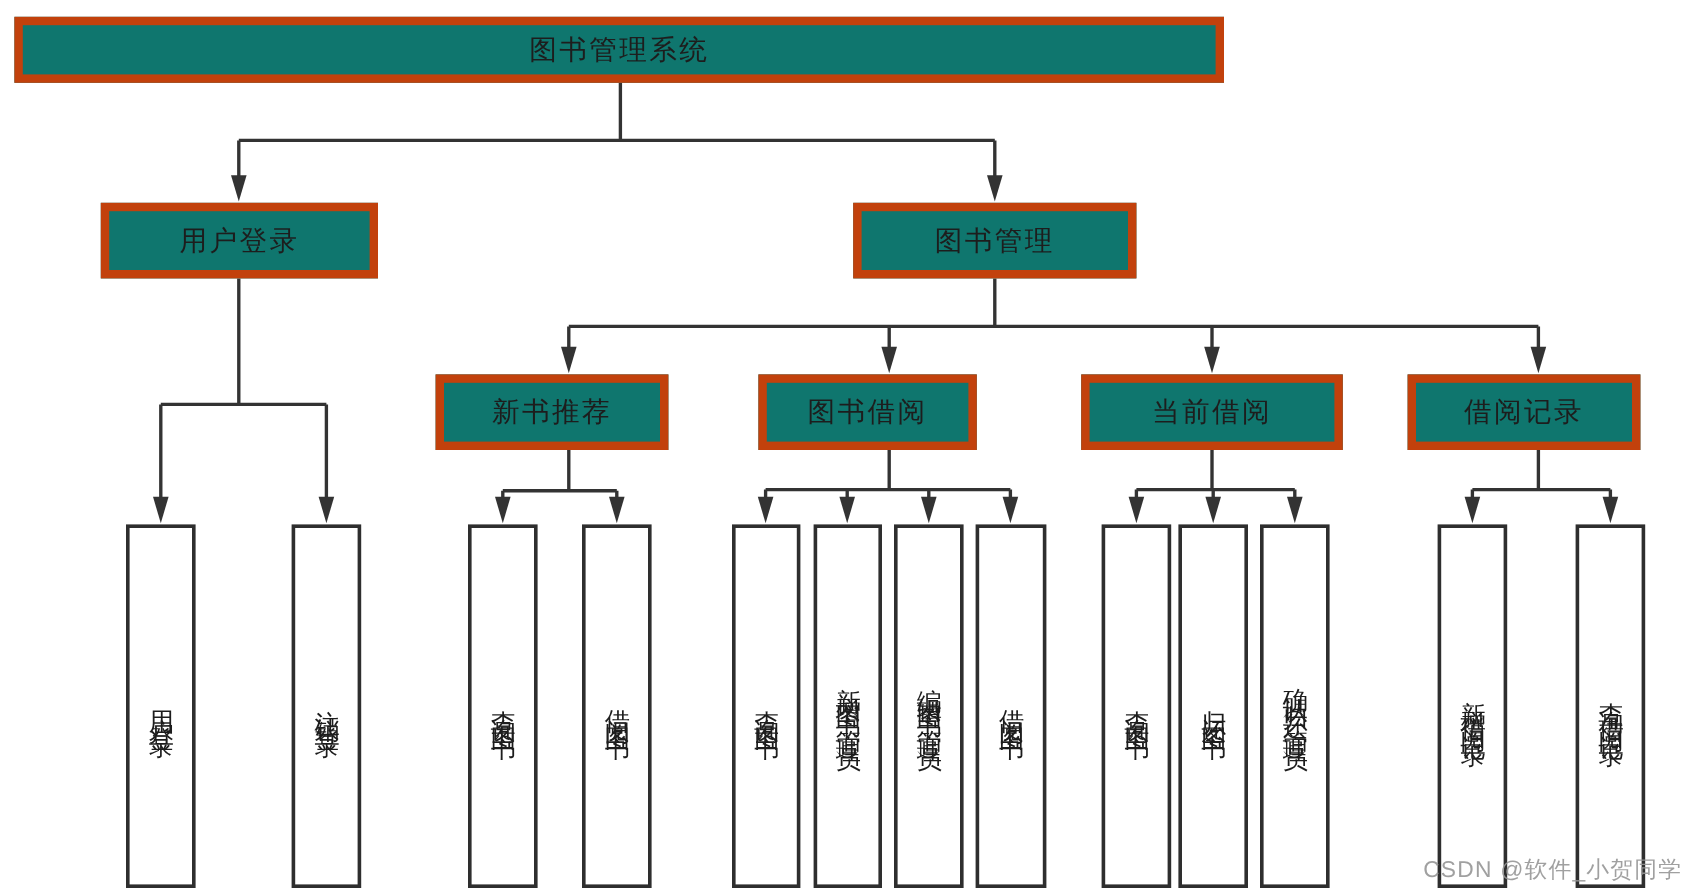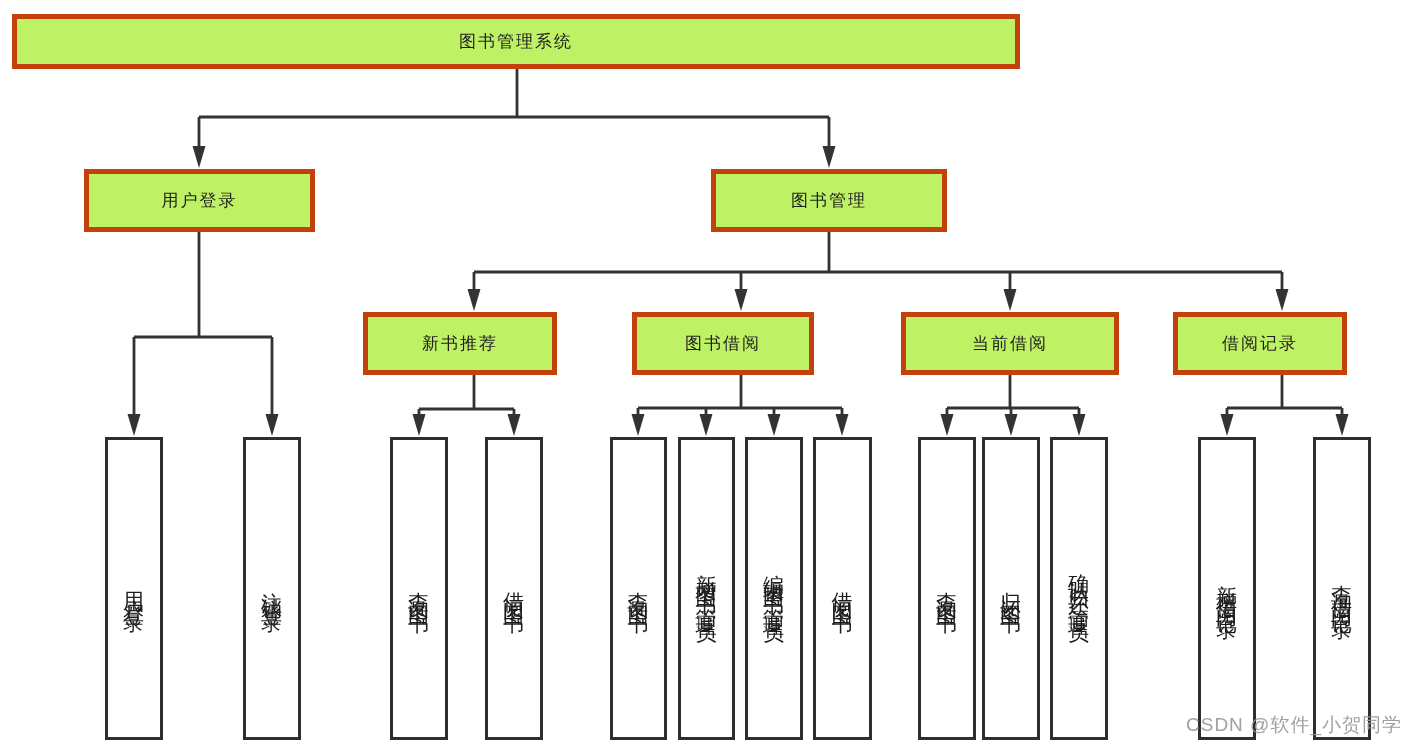--- a/index.html
+++ b/index.html
@@ -16,26 +16,26 @@
     overflow: hidden;
   }
   .connectors {
     position: absolute;
     left: 0;
     top: 0;
   }
   .hbox {
     position: absolute;
     box-sizing: border-box;
-    border: 5px solid #c2410c;
-    background: #bef264;
+    border: 7px solid #c2410c;
+    background: #0f766e;
     display: flex;
     align-items: center;
     justify-content: center;
-    font-size: 17px;
+    font-size: 23px;
     letter-spacing: 2px;
     color: #1d1d1d;
     white-space: nowrap;
   }
   .vbox {
     position: absolute;
     box-sizing: border-box;
     border: 3px solid #2e2e2e;
     background: #ffffff;
     display: flex;
@@ -116,21 +116,21 @@
   </svg>
 
   <div class="hbox" style="left:12px; top:14px; width:1008px; height:55px;">图书管理系统</div>
 
   <div class="hbox" style="left:84px; top:169px; width:231px; height:63px;">用户登录</div>
   <div class="hbox" style="left:711px; top:169px; width:236px; height:63px;">图书管理</div>
 
   <div class="hbox" style="left:363px; top:312px; width:194px; height:63px;">新书推荐</div>
   <div class="hbox" style="left:632px; top:312px; width:182px; height:63px;">图书借阅</div>
   <div class="hbox" style="left:901px; top:312px; width:218px; height:63px;">当前借阅</div>
-  <div class="hbox" style="left:1173px; top:312px; width:174px; height:63px;">借阅记录</div>
+  <div class="hbox" style="left:1173px; top:312px; width:194px; height:63px;">借阅记录</div>
 
   <div class="vbox" style="left:105px; width:58px;">
     <span class="vtext">用户登录</span>
   </div>
   <div class="vbox" style="left:243px; width:58px;">
     <span class="vtext">注销登录</span>
   </div>
 
   <div class="vbox" style="left:390px; width:58px;">
     <span class="vtext">查询图书</span>

